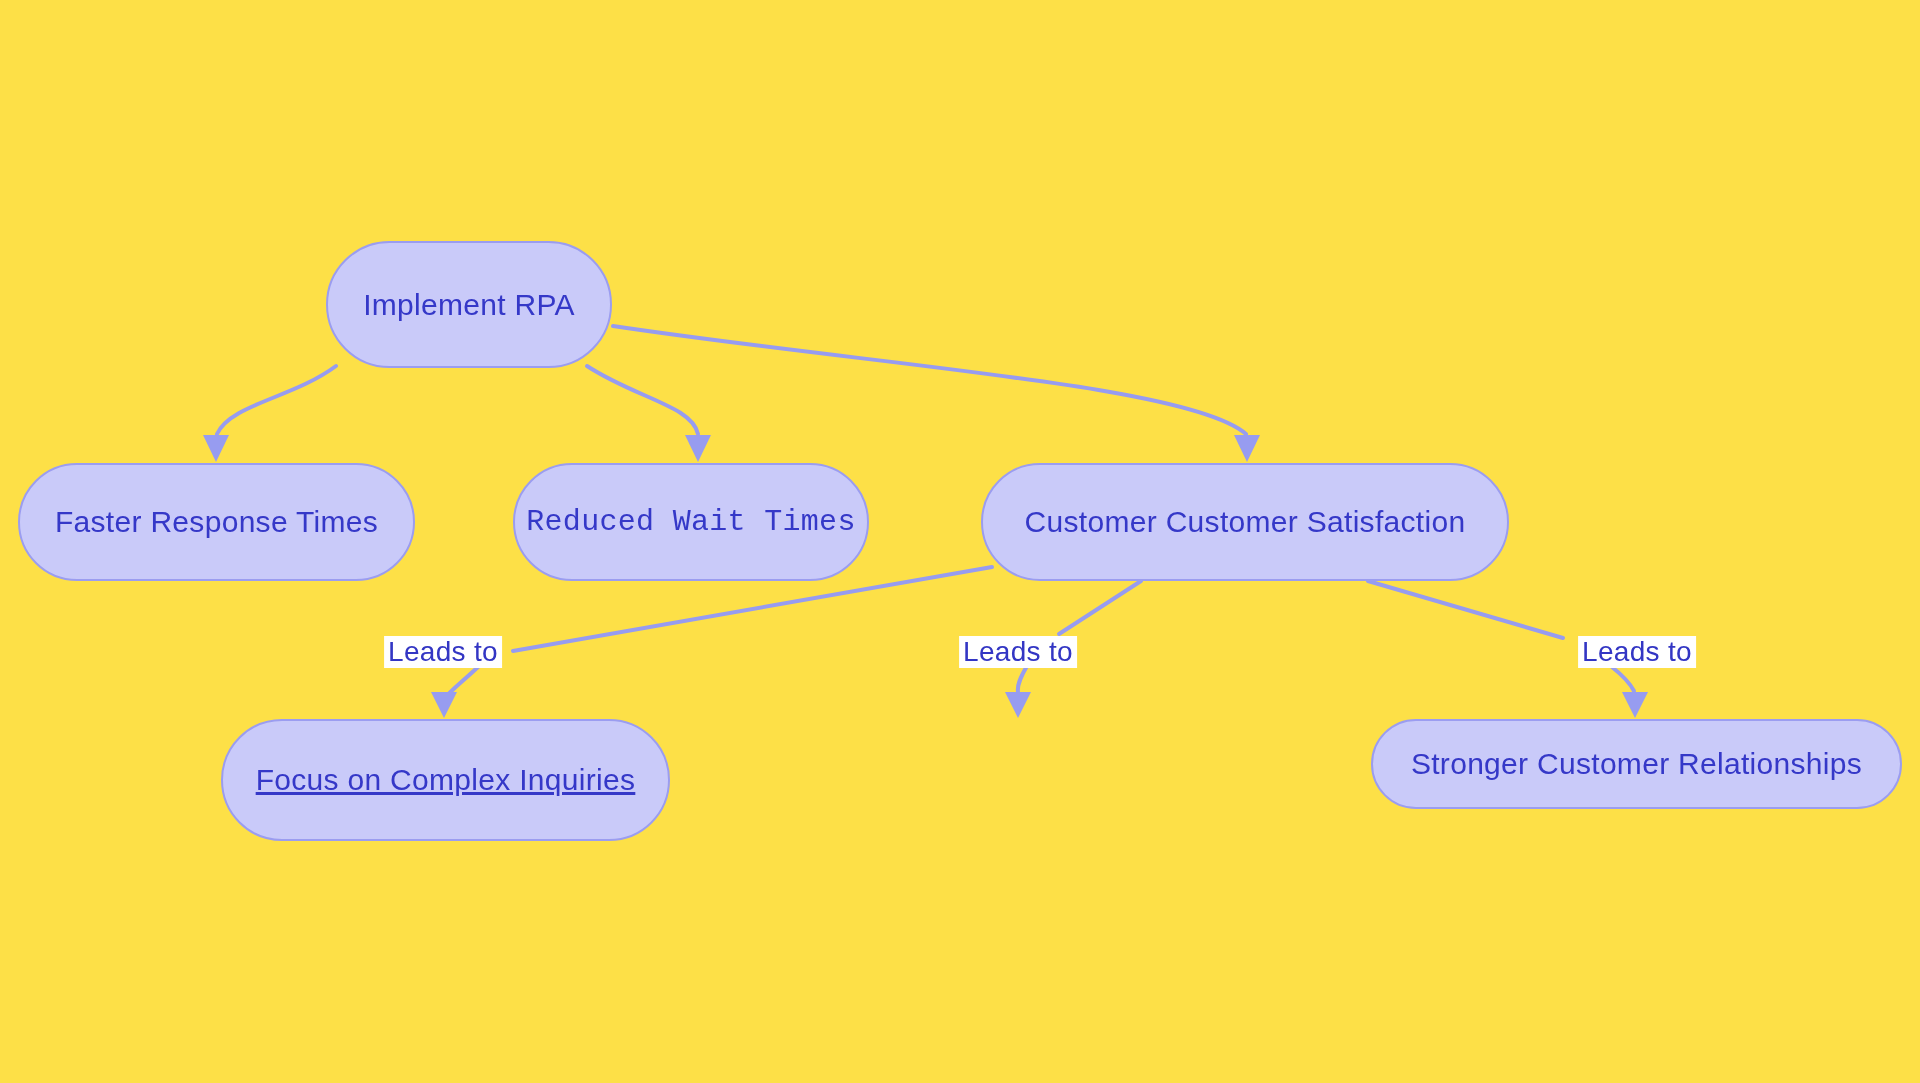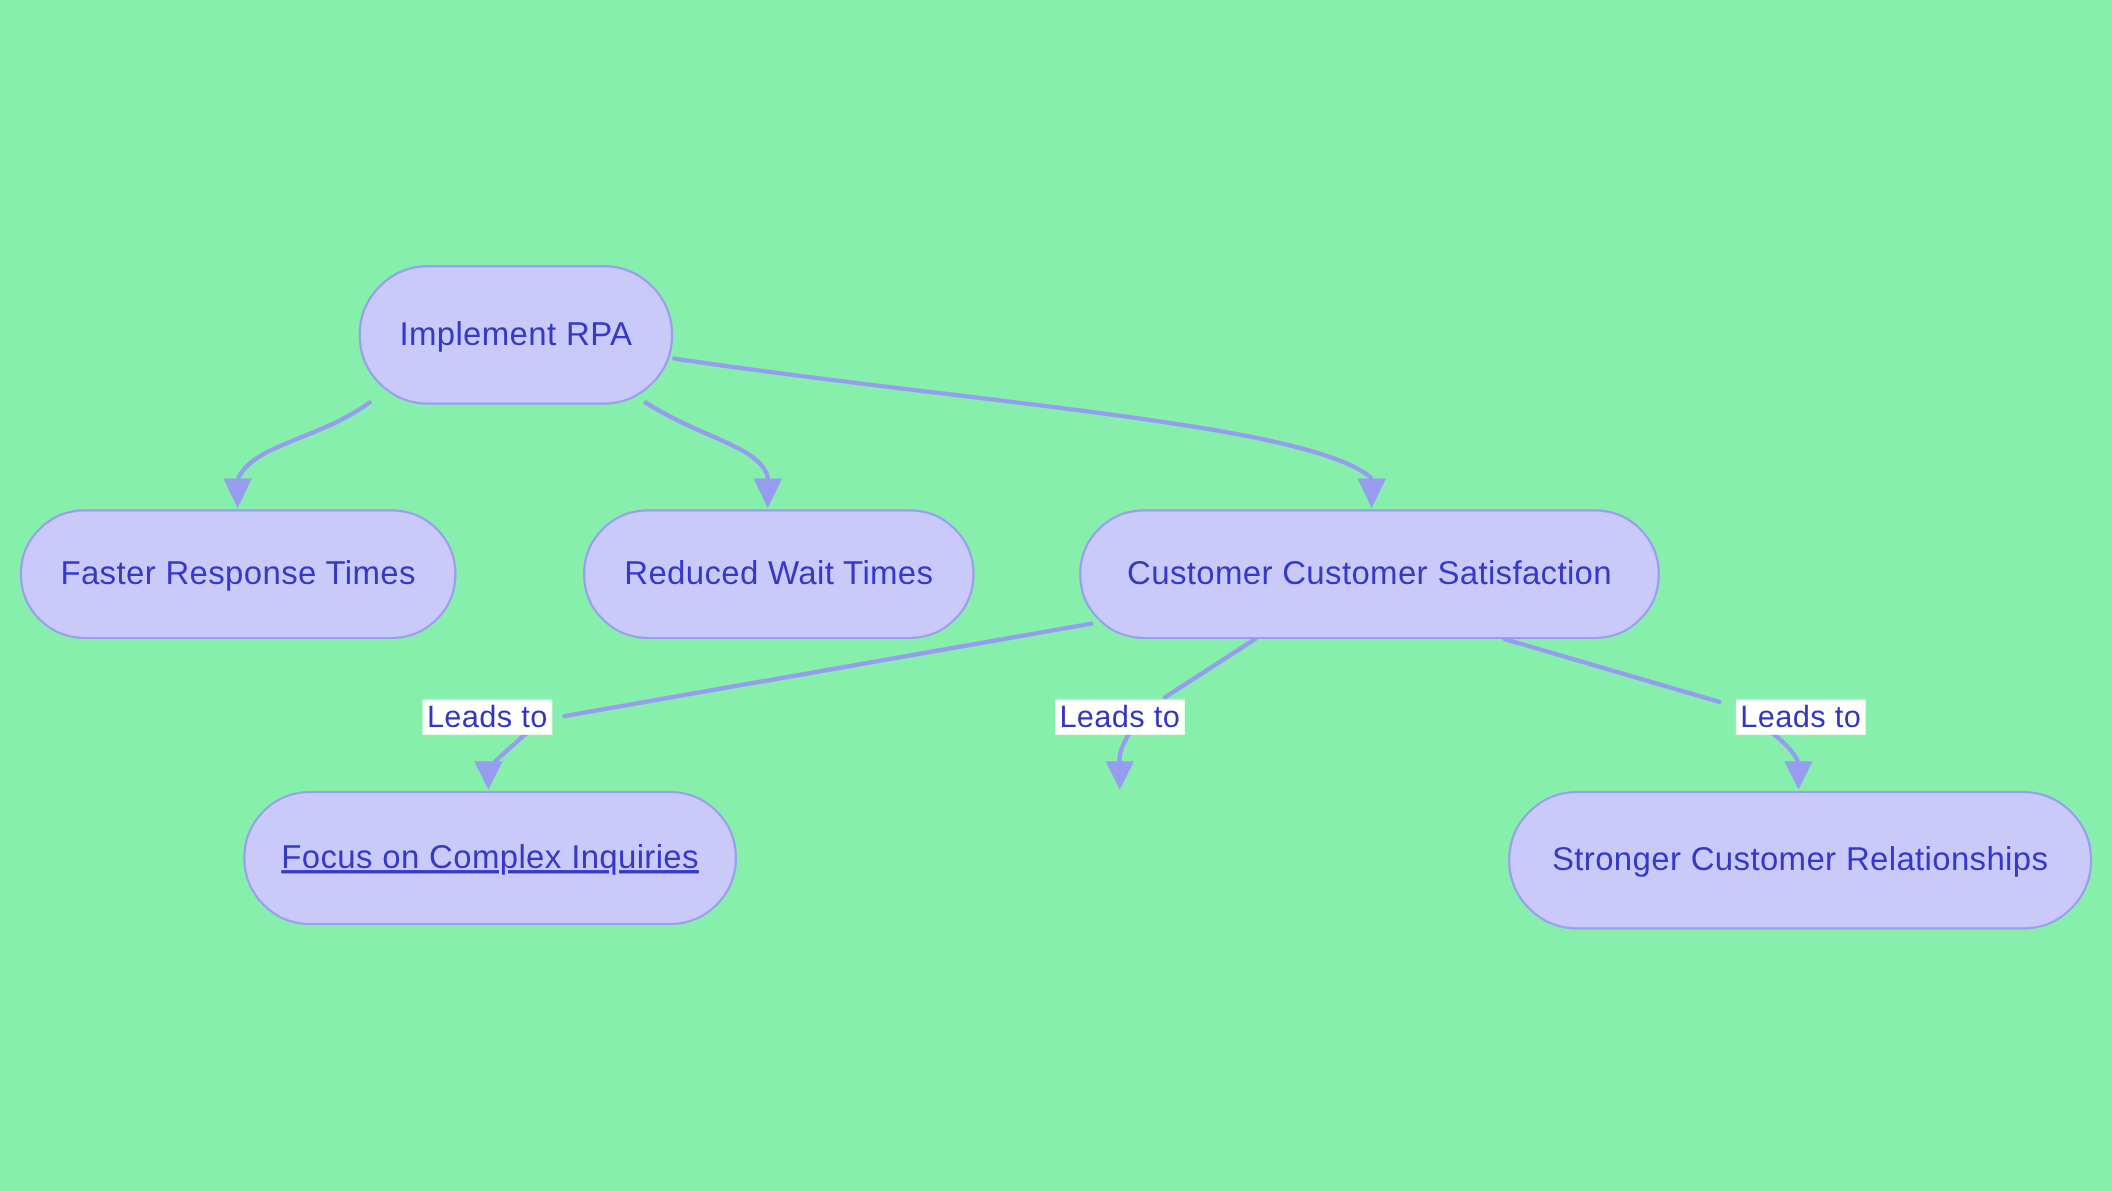--- a/index.html
+++ b/index.html
@@ -4,21 +4,21 @@
 <style>
   html, body {
     margin: 0;
     padding: 0;
     background: #ffffff;
   }
   .stage {
     position: relative;
     width: 1920px;
     height: 1083px;
-    background: #86efac;
+    background: #fde047;
     overflow: hidden;
     font-family: "Liberation Sans", "DejaVu Sans", sans-serif;
   }
   .edges-layer {
     position: absolute;
     left: 0;
     top: 0;
     width: 1920px;
     height: 1083px;
   }
@@ -88,34 +88,34 @@
   </svg>
 
   <div class="flow-node" style="left:326px; top:241px; width:286px; height:127px;">
     <span>Implement RPA</span>
   </div>
 
   <div class="flow-node" style="left:18px; top:463px; width:397px; height:118px;">
     <span>Faster Response Times</span>
   </div>
 
-  <div class="flow-node" style="left:530px; top:463px; width:356px; height:118px;">
+  <div class="flow-node" style="left:513px; top:463px; width:356px; height:118px;font-family:Liberation Mono, monospace;">
     <span>Reduced Wait Times</span>
   </div>
 
   <div class="flow-node" style="left:981px; top:463px; width:528px; height:118px;">
     <span>Customer Customer Satisfaction</span>
   </div>
 
   <div class="flow-node" style="left:221px; top:719px; width:449px; height:122px;text-decoration:underline;">
     <span>Focus on Complex Inquiries</span>
   </div>
 
 
-  <div class="flow-node" style="left:1371px; top:719px; width:531px; height:126px;">
+  <div class="flow-node" style="left:1371px; top:719px; width:531px; height:90px;">
     <span>Stronger Customer Relationships</span>
   </div>
 
   <div class="edge-label" style="left:443px; top:652px;">Leads to</div>
 
   <div class="edge-label" style="left:1018px; top:652px;">Leads to</div>
 
   <div class="edge-label" style="left:1637px; top:652px;">Leads to</div>
 
 </div>

